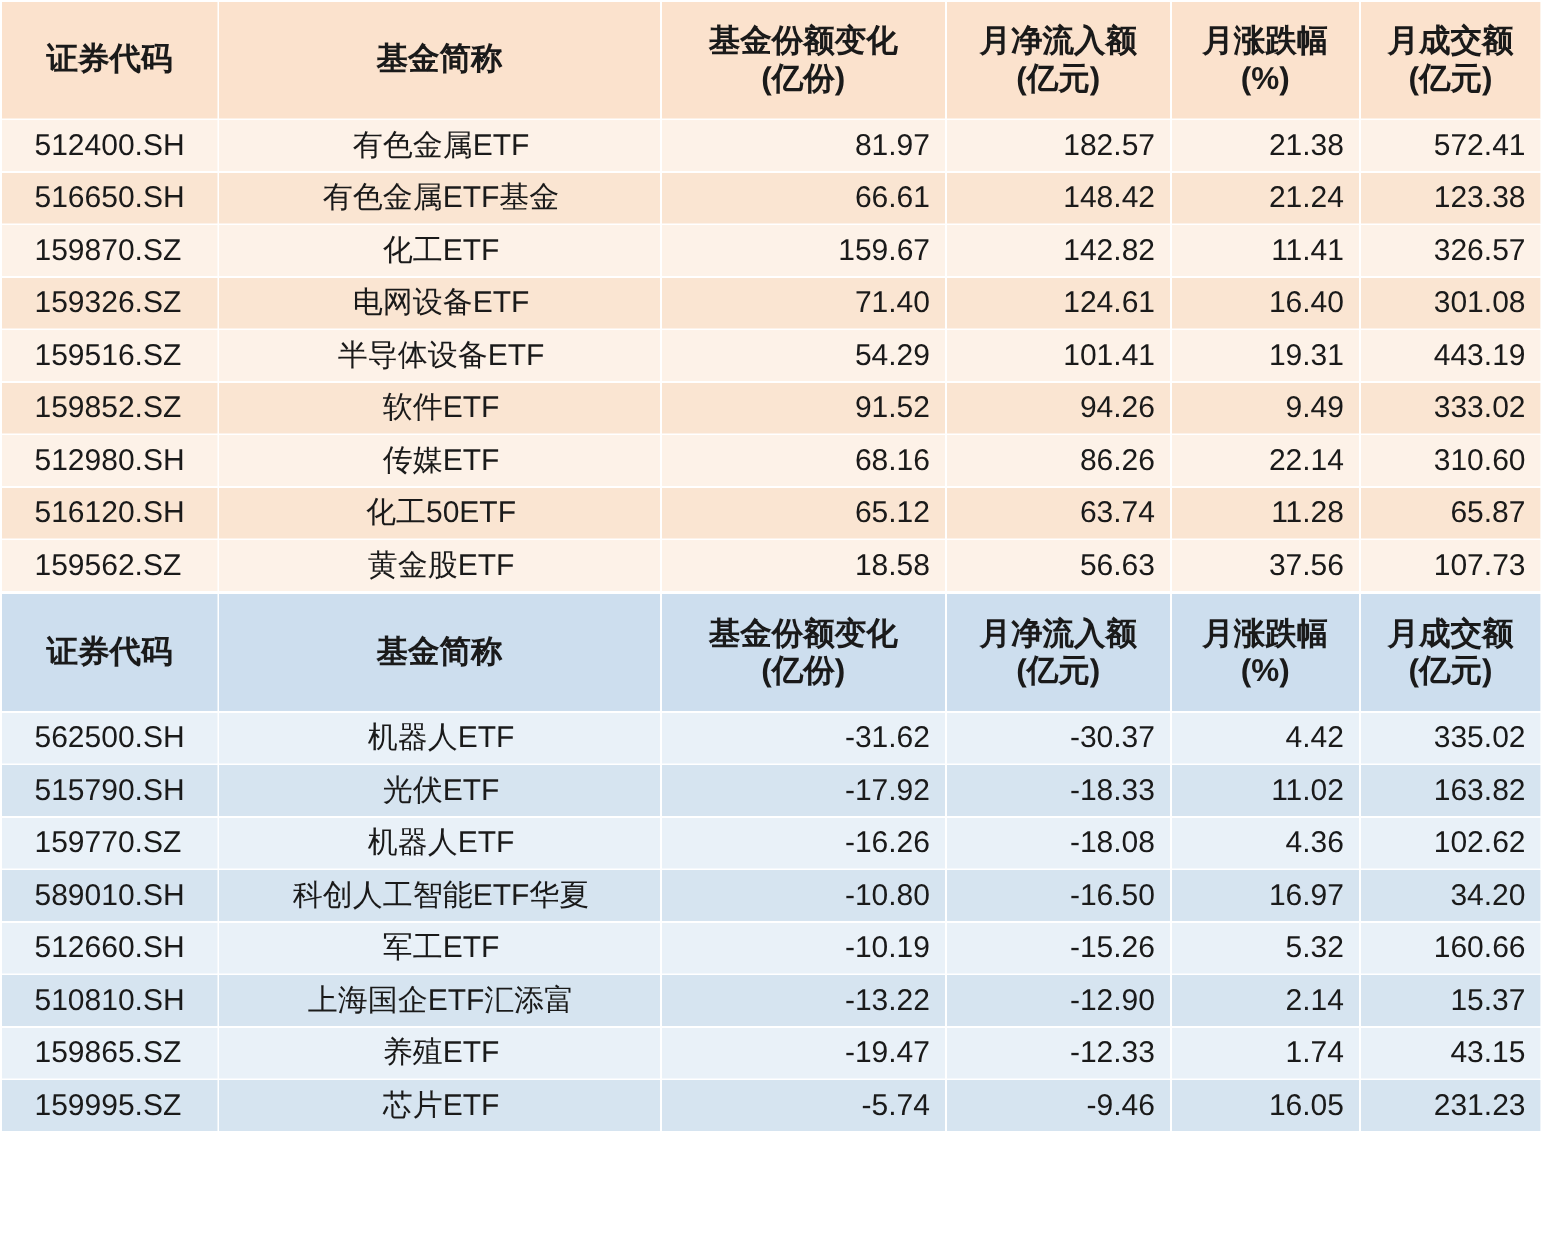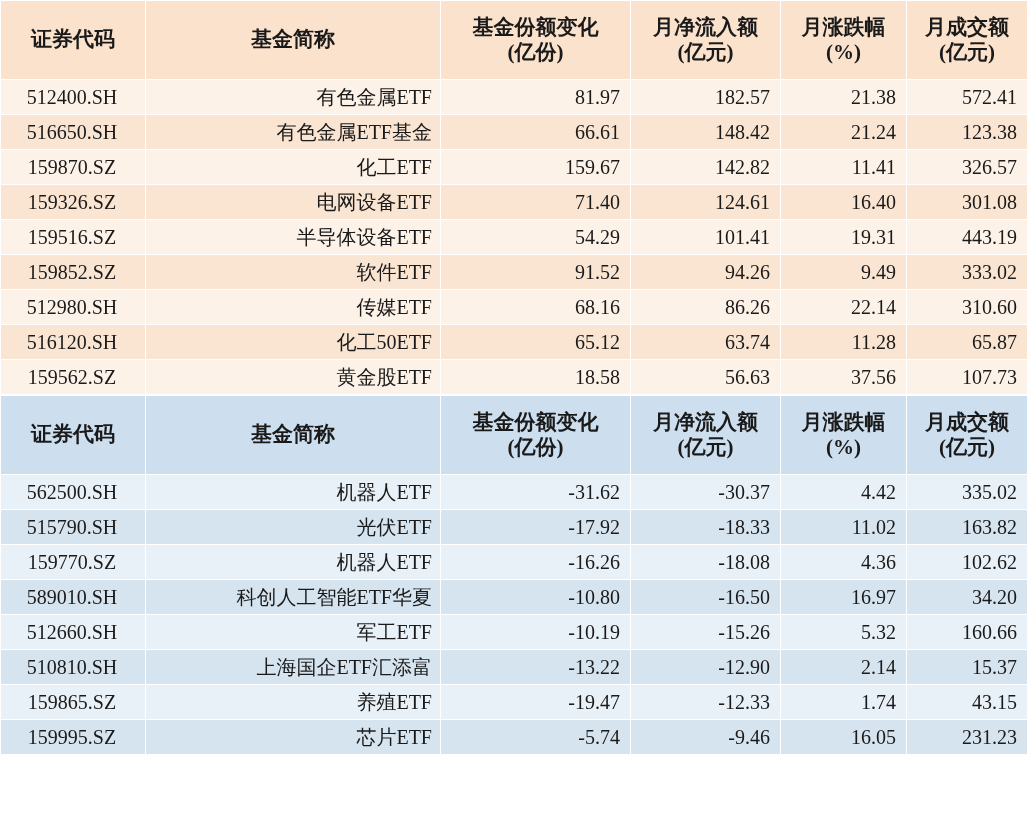--- a/index.html
+++ b/index.html
@@ -13,21 +13,20 @@
     font-family: "Liberation Sans", "DejaVu Sans", sans-serif;
     overflow: hidden;
   }
   .sheet {
     width: 1027px;
   }
   table {
     border-collapse: collapse;
     width: 1027px;
     table-layout: fixed;
-    font-family: Liberation Serif, serif;
   }
   col.c0 { width: 145px; }
   col.c1 { width: 295px; }
   col.c2 { width: 190px; }
   col.c3 { width: 150px; }
   col.c4 { width: 126px; }
   col.c5 { width: 121px; }
 
   th, td {
     border: 1px solid #f0f0f0;
@@ -42,22 +41,22 @@
     text-align: center;
     height: 78px;
     line-height: 1.2;
     border: 1px solid #ffffff;
     font-size: 21px;
   }
   tbody td {
     height: 34px;
     line-height: 34px;
   }
-  td.code { text-align: center; padding-left: 6px; }
-  td.name { text-align: right; padding-left: 10px; }
+  td.code { text-align: left; padding-left: 22px; }
+  td.name { text-align: center; padding-left: 10px; }
   td.num  { text-align: right; padding-right: 10px; }
 
   
   .t-orange thead th { background: #fbe2cd; color: #1a1a1a; }
   .t-orange tbody tr:nth-child(odd) td  { background: #fdf2e8; }
   .t-orange tbody tr:nth-child(even) td { background: #fae5d2; }
   .t-orange td { border-color: #ffffff; }
 
   
   .t-blue thead th { background: #cddeee; color: #1a1a1a; }

